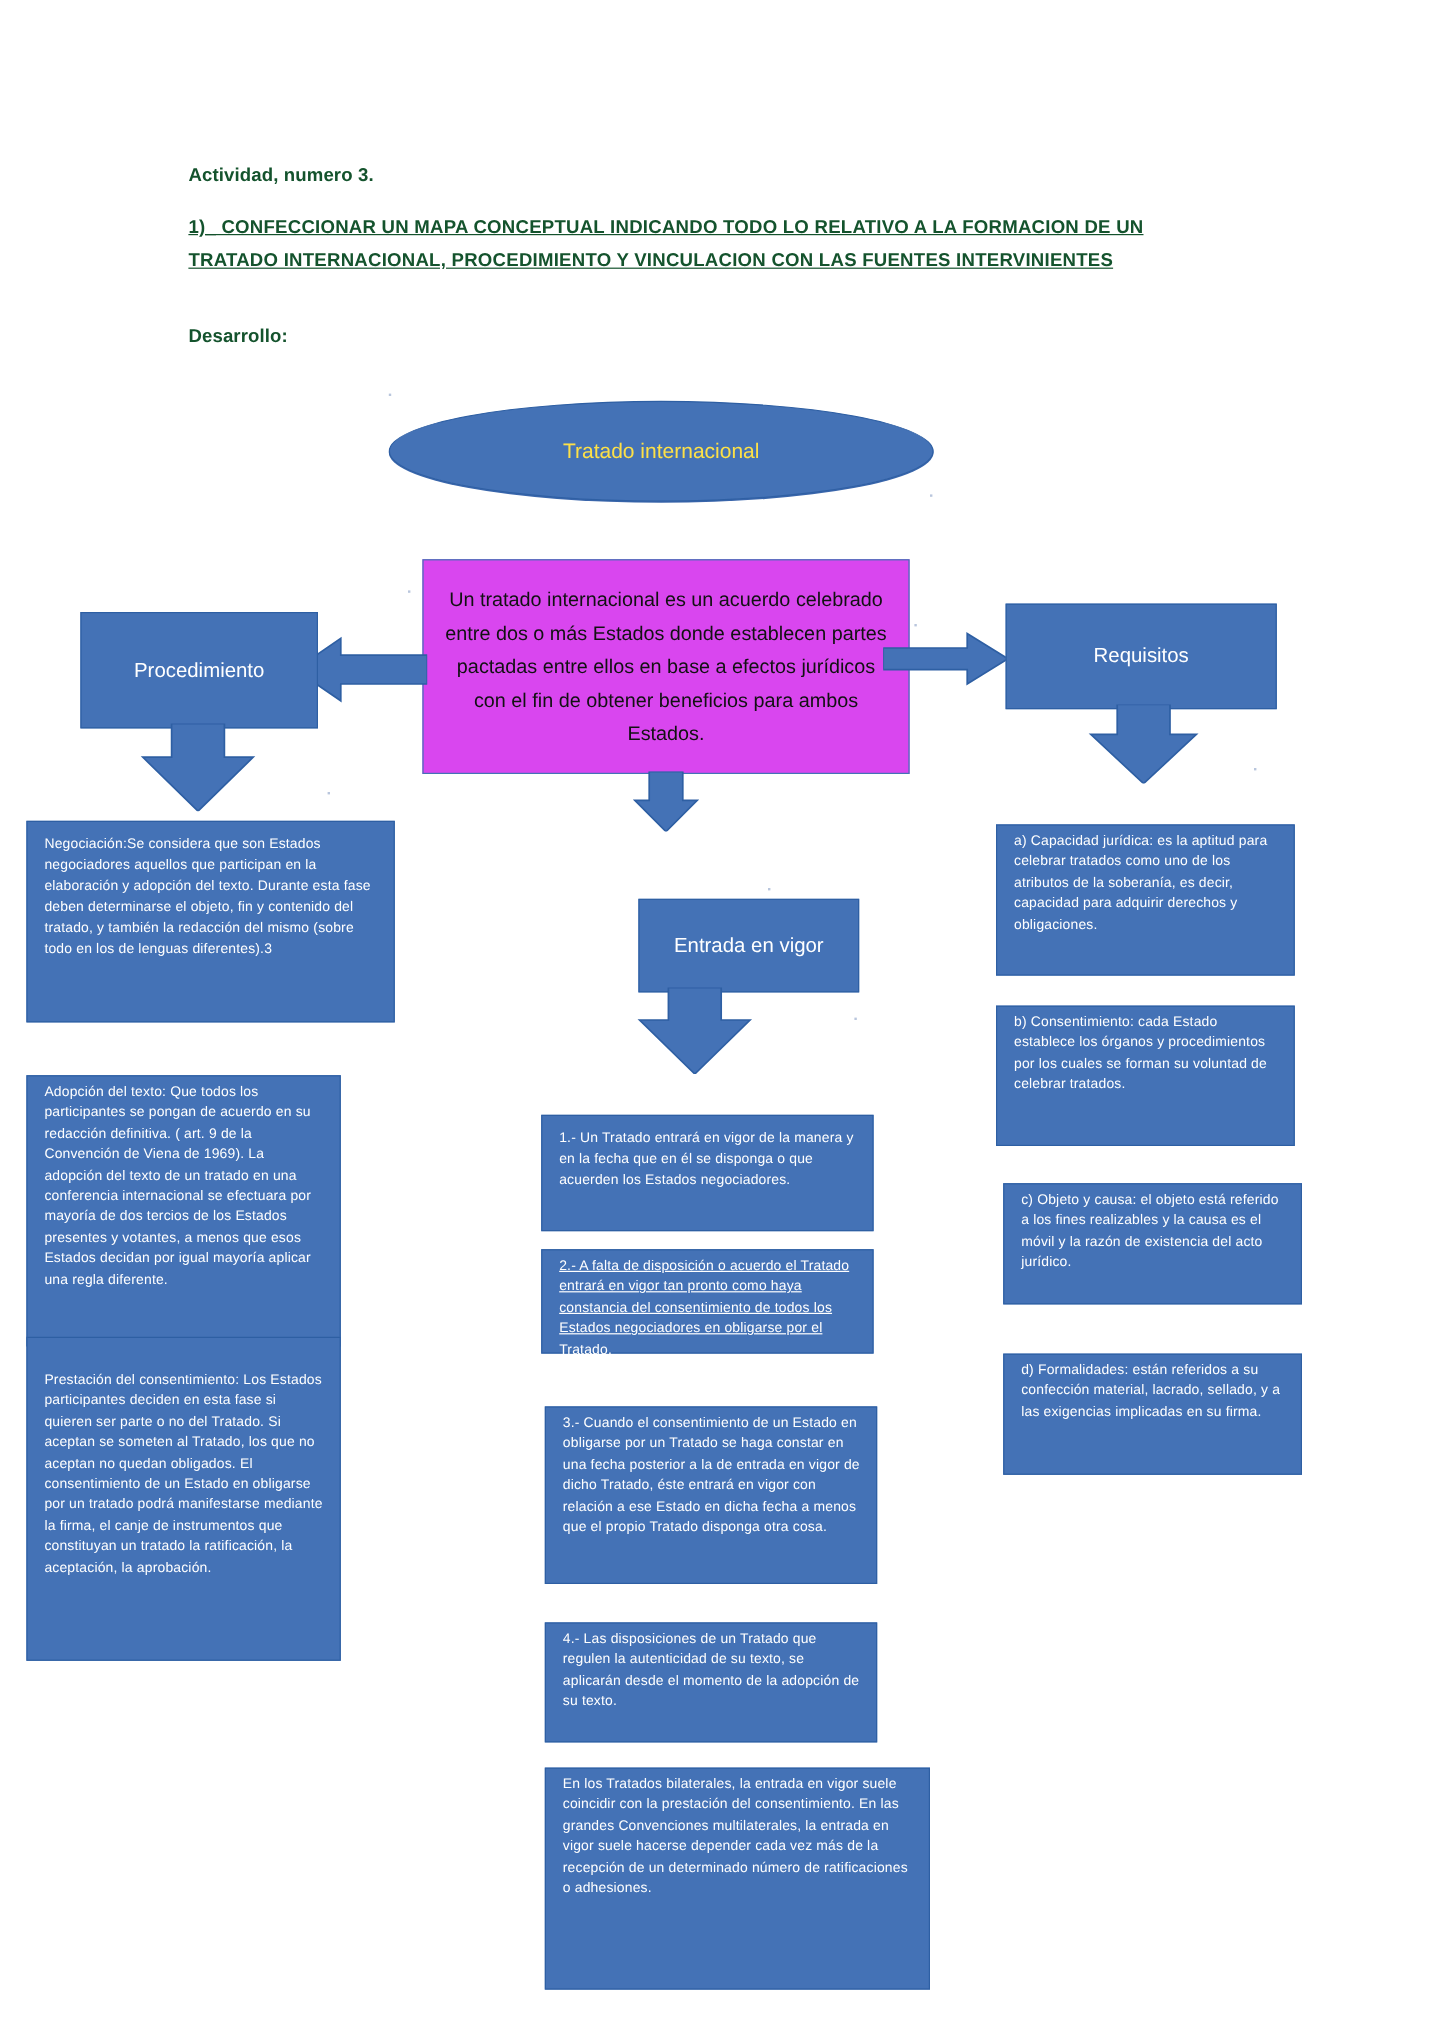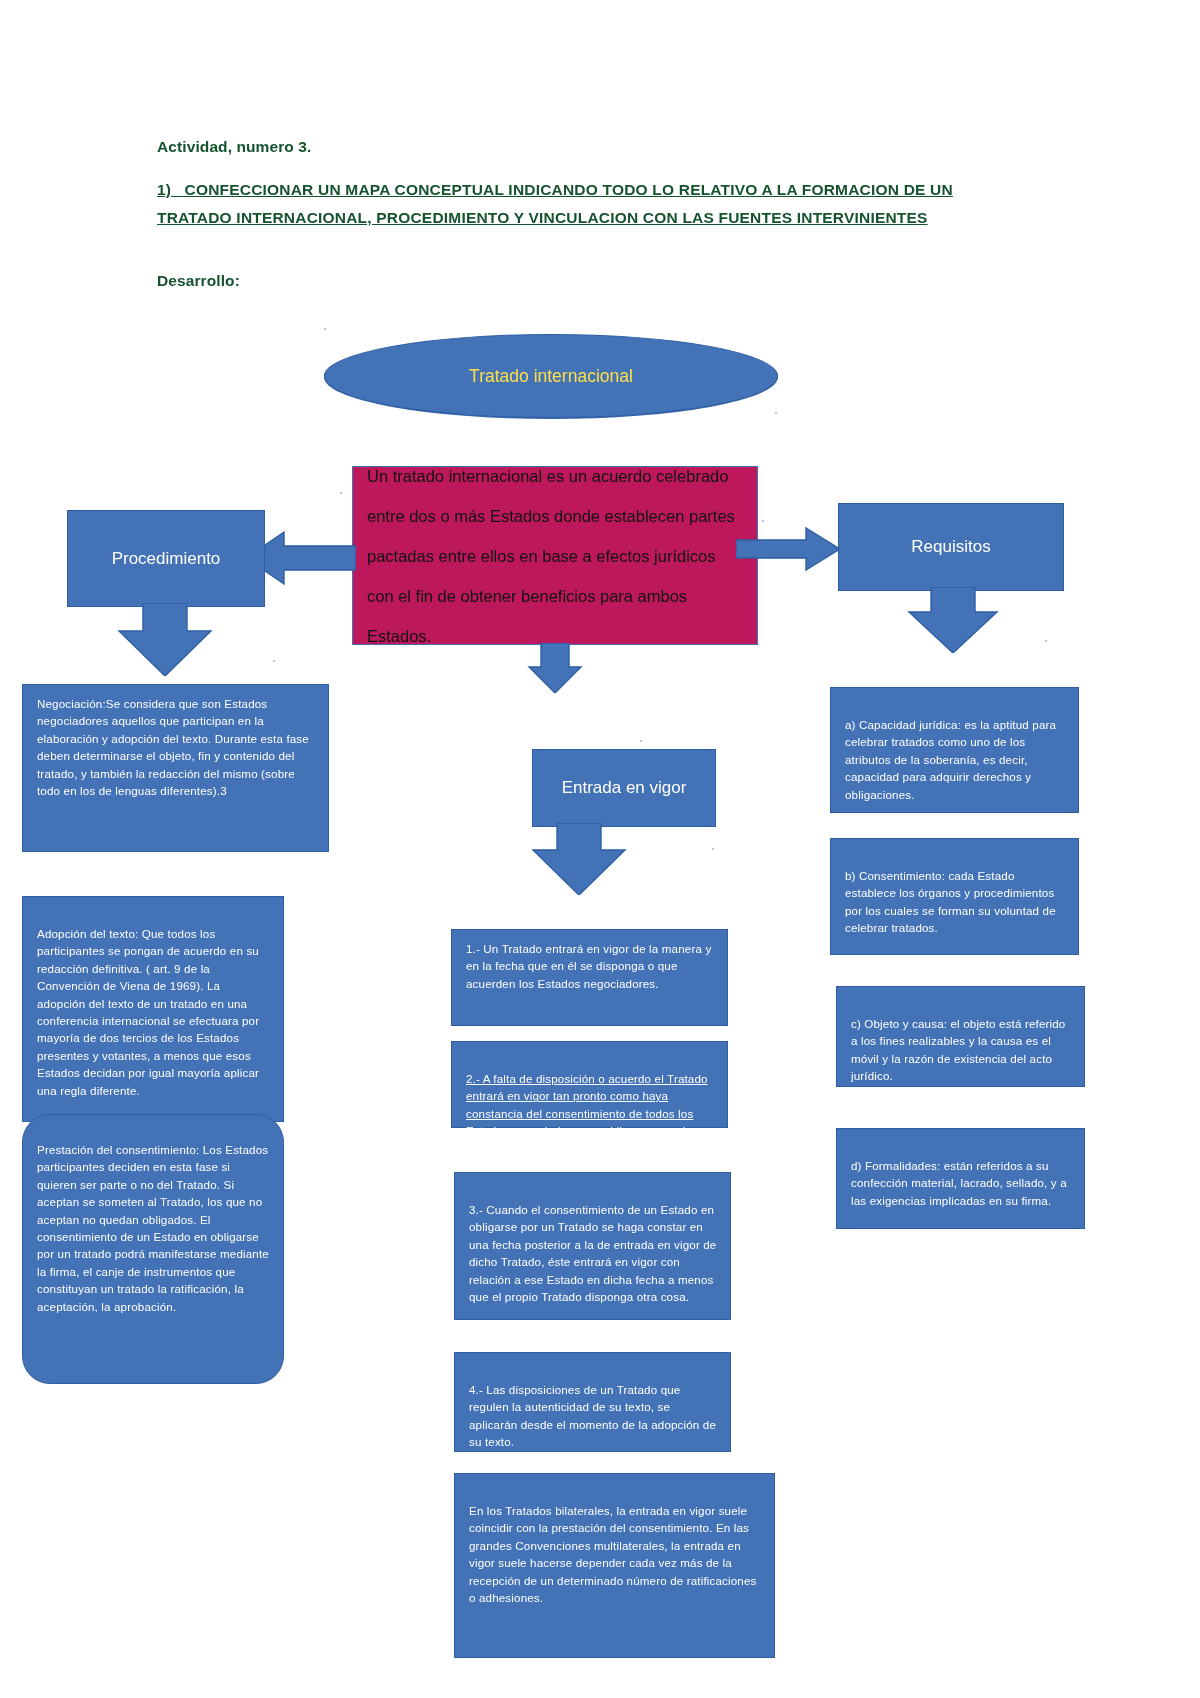--- a/index.html
+++ b/index.html
@@ -24,45 +24,46 @@
     position:absolute;
     background:#4472b6;
     border:1px solid #2e5fa3;
     border-radius:50%;
     display:flex; align-items:center; justify-content:center;
     color:#fde047;
     box-shadow:0 1px 0 #3a66ab;
   }
   .defbox{
     position:absolute;
-    background:#be185d;
+    background:#d946ef;
     border:1.5px solid #4472b6;
     display:flex; align-items:center; justify-content:center;
+    text-align:center;
     color:#111;
-    line-height:40px;
+    line-height:28px;
   }
   .hdrbox{
     position:absolute;
     background:#4472b6;
     border:1px solid #2e5fa3;
     display:flex; align-items:center; justify-content:center;
     color:#fff;
   }
   .tbox{
     position:absolute;
     background:#4472b6;
     border:1px solid #2e5fa3;
     color:#fff;
     box-sizing:border-box;
     font-size:11.6px;
     line-height:17.4px;
     padding:10px 12px 8px 14px;
     letter-spacing:.15px;
   }
-  .tbox.pad-mid{padding-top:28px;}
+  .tbox.pad-mid{padding-top:4px;}
   .tbox.pad-big{padding-top:26px;}
 
   
   .arrow{position:absolute;}
 
   
   .speck{position:absolute; width:2px; height:2px; background:#b9c6dd;}
 </style>
 </head>
 <body>
@@ -113,21 +114,21 @@
   </div>
 
   <div class="tbox" style="left:22px; top:684px; width:307px; height:168px;">
     <span>Negociación:Se considera que son Estados negociadores aquellos que participan en la elaboración y adopción del texto. Durante esta fase deben determinarse el objeto, fin y contenido del tratado, y también la redacción del mismo (sobre todo en los de lenguas diferentes).3</span>
   </div>
 
   <div class="tbox pad-mid" style="left:22px; top:896px; width:262px; height:226px;">
     <span>Adopción del texto: Que todos los participantes se pongan de acuerdo en su redacción definitiva. ( art. 9 de la Convención de Viena de 1969). La adopción del texto de un tratado en una conferencia internacional se efectuara por mayoría de dos tercios de los Estados presentes y votantes, a menos que esos Estados decidan por igual mayoría aplicar una regla diferente.</span>
   </div>
 
-  <div class="tbox pad-big" style="left:22px; top:1114px; width:262px; height:270px;border-radius:28px;">
+  <div class="tbox pad-big" style="left:22px; top:1114px; width:262px; height:270px;">
     <span>Prestación del consentimiento: Los Estados participantes deciden en esta fase si quieren ser parte o no del Tratado. Si aceptan se someten al Tratado, los que no aceptan no quedan obligados. El consentimiento de un Estado en obligarse por un tratado podrá manifestarse mediante la firma, el canje de instrumentos que constituyan un tratado la ratificación, la aceptación, la aprobación.</span>
   </div>
 
   <div class="arrow" style="left:527px; top:643px; width:56px; height:50px;">
     <svg width="56" height="50" viewBox="0 0 56 50">
       <polygon points="28,50 2,24 14,24 14,0 42,0 42,24 54,24" fill="#4472b6" stroke="#2e5fa3" stroke-width="1.4"></polygon>
     </svg>
   </div>
 
   <div class="hdrbox" style="left:532px; top:749px; width:182px; height:76px; font-size:17px;">

